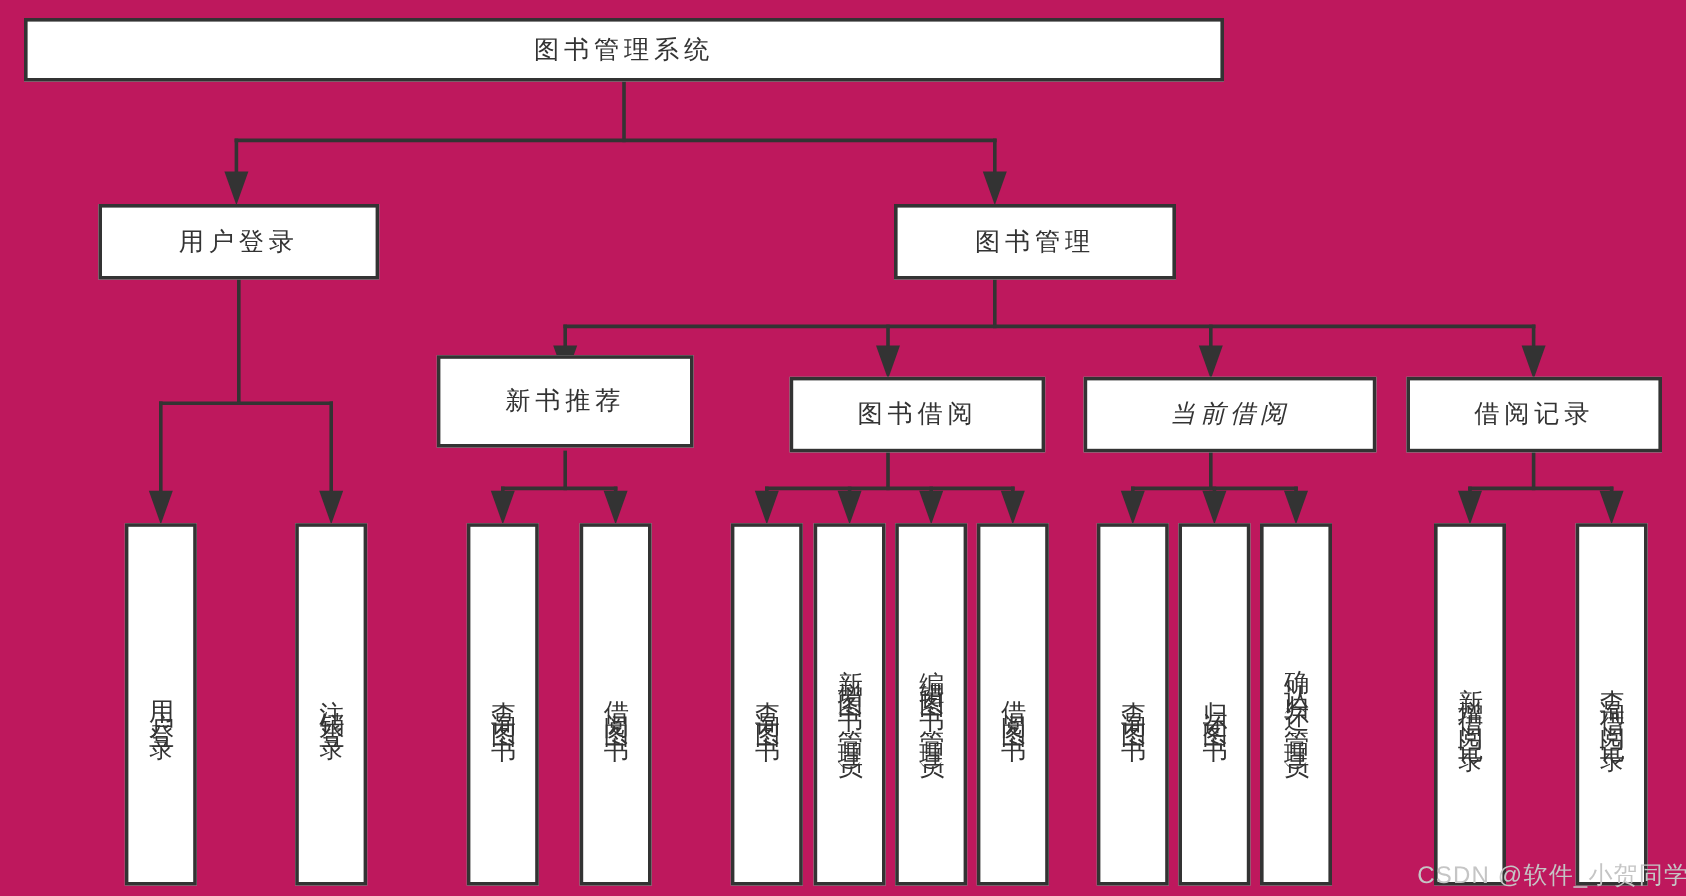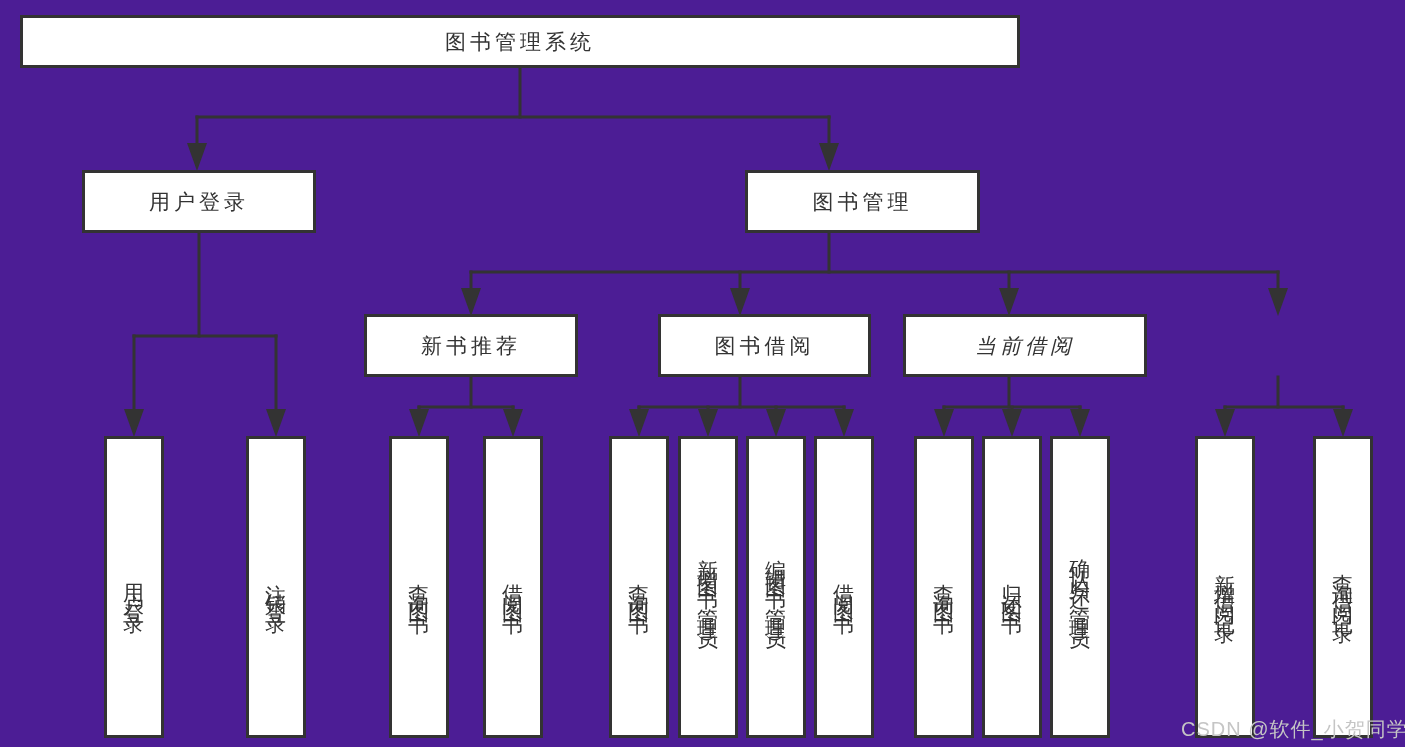--- a/index.html
+++ b/index.html
@@ -1,20 +1,20 @@
 <!DOCTYPE html>
 <html><head>
 <meta charset="utf-8">
 <style>
   html, body { margin: 0; padding: 0; background: #ffffff; }
   #canvas {
     position: relative;
     width: 1405px;
     height: 747px;
-    background: #4c1d95;
+    background: #be185d;
     overflow: hidden;
     font-family: "Liberation Sans", "DejaVu Sans", sans-serif;
   }
   #connectors {
     position: absolute;
     left: 0; top: 0;
     width: 1405px; height: 747px;
     z-index: 1;
   }
   .node {
@@ -107,23 +107,24 @@
       <polygon points="1215,409 1235,409 1225,437" fill="#333333"></polygon>
       <line x1="1343" y1="407" x2="1343" y2="415" stroke="#333333" stroke-width="3" stroke-linecap="square"></line>
       <polygon points="1333,409 1353,409 1343,437" fill="#333333"></polygon>
     </svg>
 
   <div class="node" style="left:20px; top:15px; width:1000px; height:53px;">图书管理系统</div>
 
   <div class="node" style="left:82px; top:170px; width:234px; height:63px;">用户登录</div>
   <div class="node" style="left:745px; top:170px; width:235px; height:63px;">图书管理</div>
 
-  <div class="node" style="left:364px; top:314px; width:214px; height:63px;">新书推荐</div>
+  <div class="node" style="left:364px; top:296px; width:214px; height:77px;">新书推荐</div>
   <div class="node" style="left:634px; top:314px; width:213px; height:63px;margin-left:24px;">图书借阅</div>
   <div class="node" style="left:903px; top:314px; width:244px; height:63px;font-style:italic;">当前借阅</div>
+  <div class="node" style="left:1172px; top:314px; width:213px; height:63px;">借阅记录</div>
 
   <div class="node vert" style="left:104px; top:436px; width:60px; height:302px;">用户登录</div>
   <div class="node vert" style="left:246px; top:436px; width:60px; height:302px;">注销登录</div>
 
   <div class="node vert" style="left:389px; top:436px; width:60px; height:302px;">查询图书</div>
   <div class="node vert" style="left:483px; top:436px; width:60px; height:302px;">借阅图书</div>
 
   <div class="node vert" style="left:609px; top:436px; width:60px; height:302px;">查询图书</div>
   <div class="node vert" style="left:678px; top:436px; width:60px; height:302px;">新增图书（管理员）</div>
   <div class="node vert" style="left:746px; top:436px; width:60px; height:302px;">编辑图书（管理员）</div>

